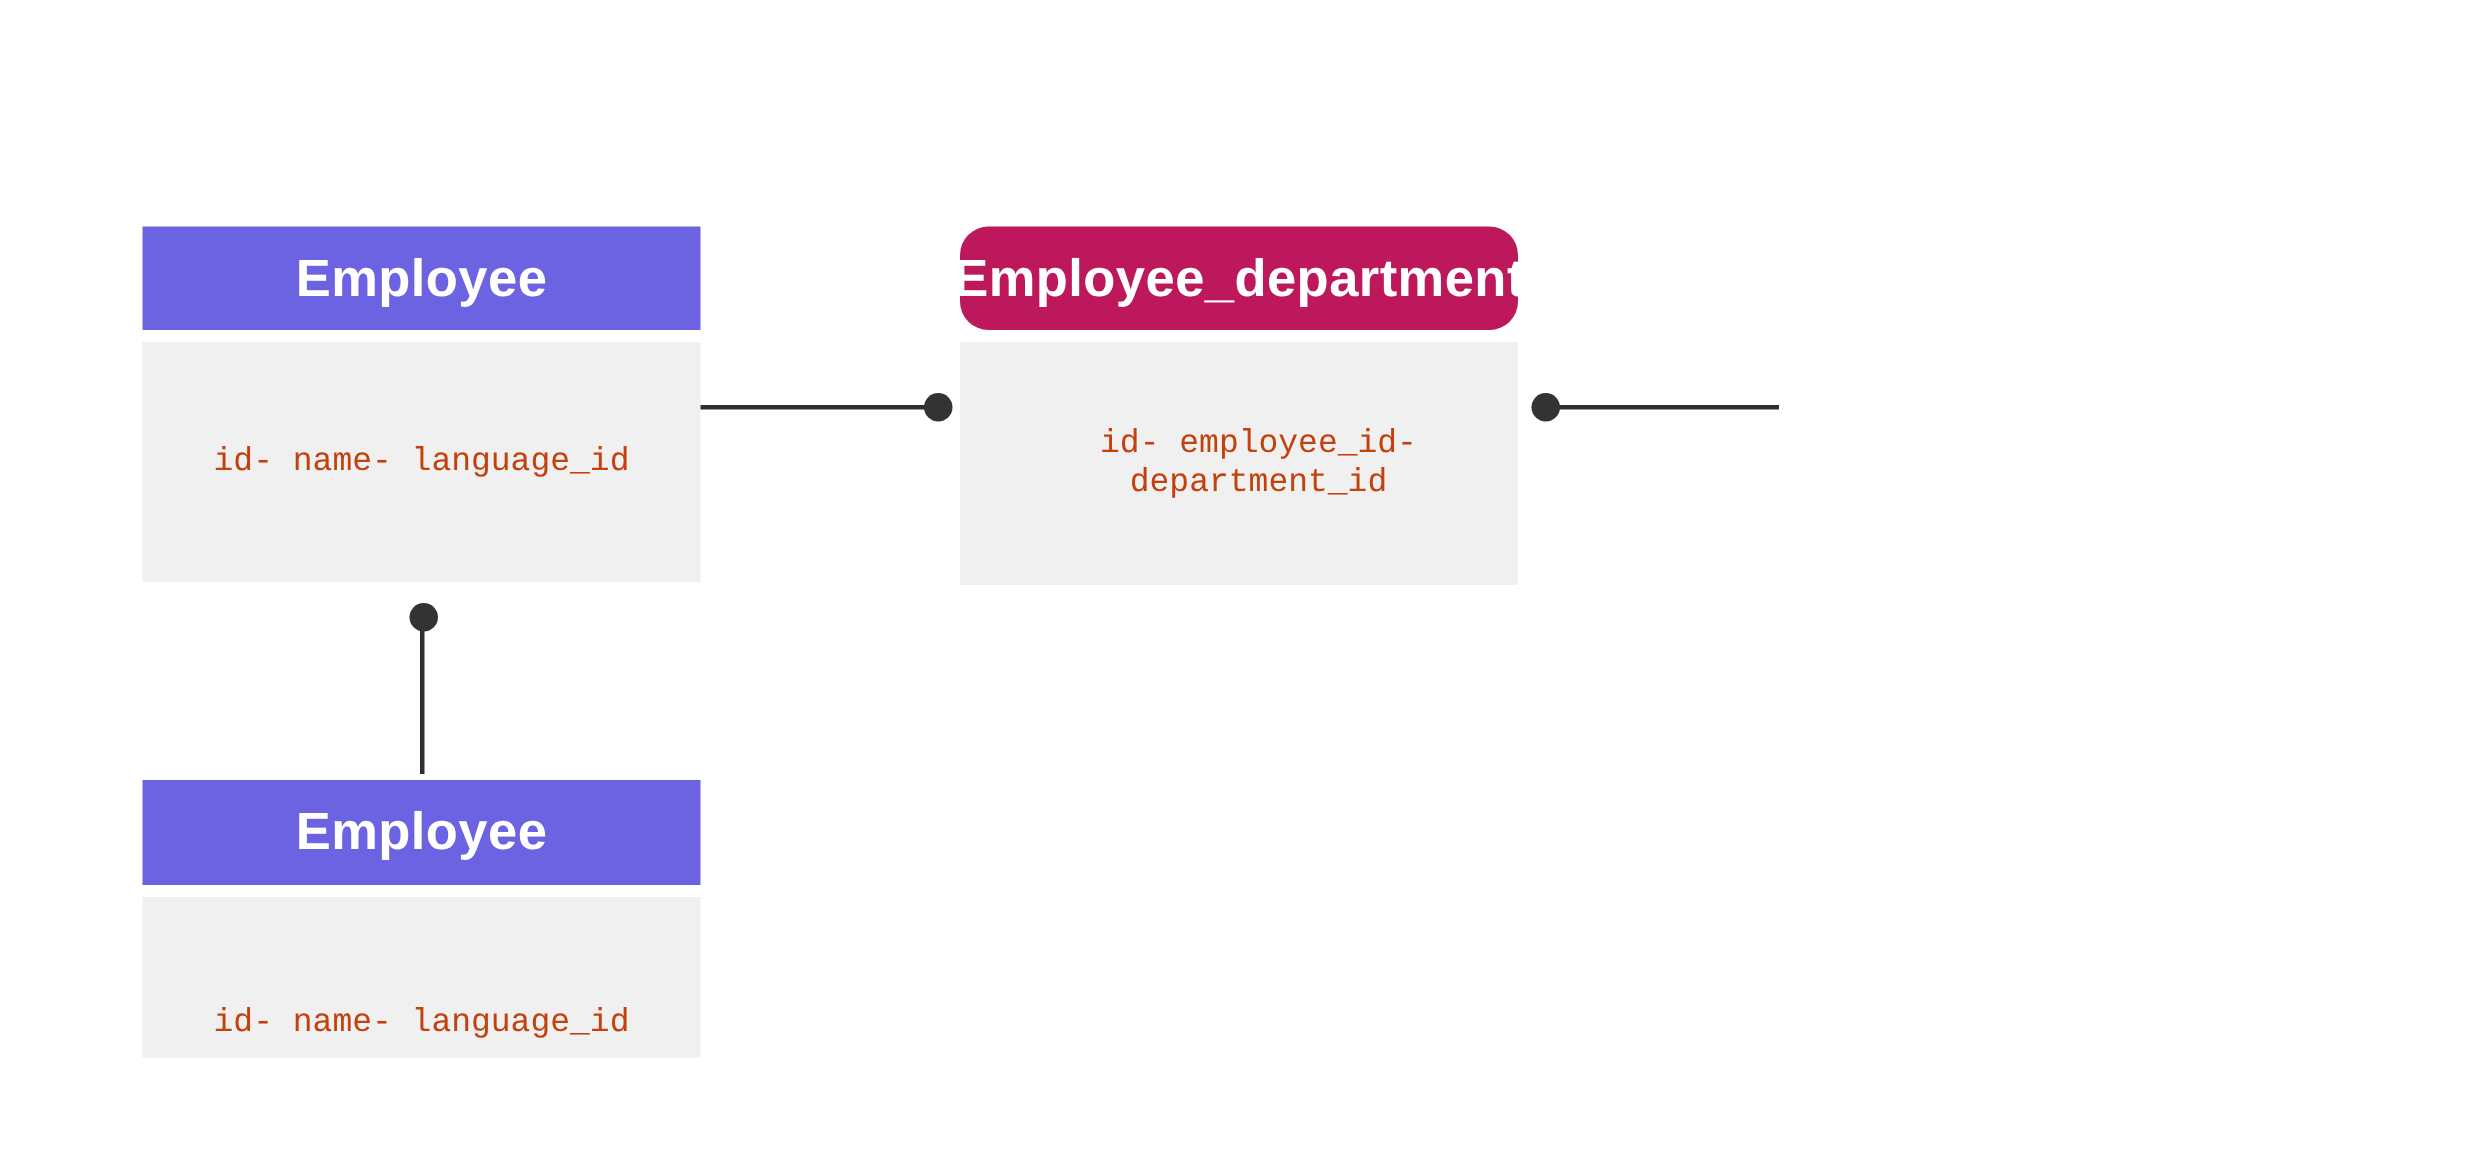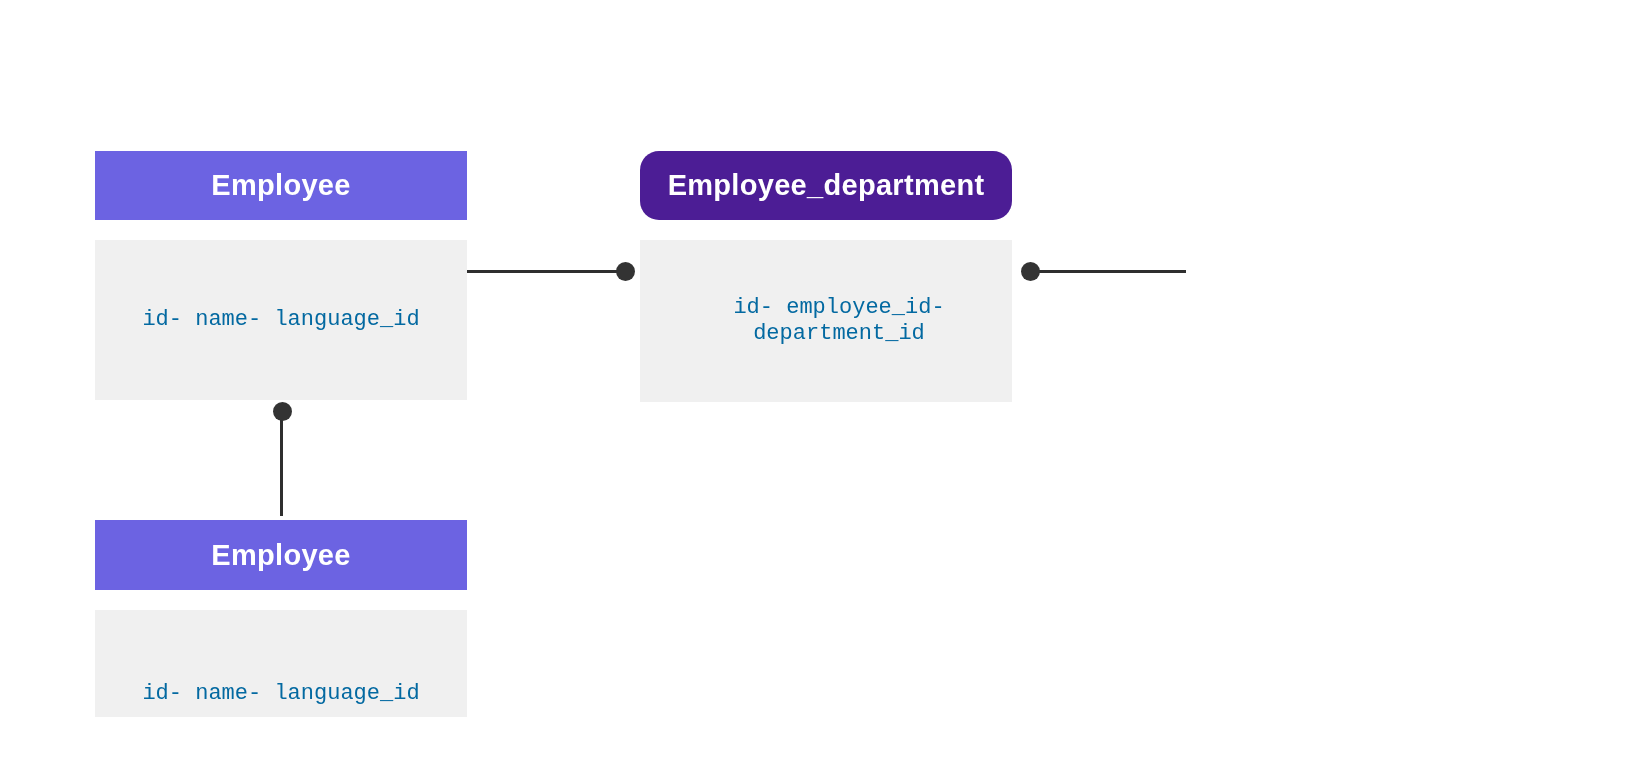--- a/index.html
+++ b/index.html
@@ -14,34 +14,34 @@
   }
 
   .entity { position: absolute; width: 372px; }
   .entity-header {
     height: 69px;
     display: flex;
     align-items: center;
     justify-content: center;
     color: #ffffff;
     font-weight: bold;
-    font-size: 29px;
+    font-size: 35px;
     letter-spacing: 0.3px;
   }
   .entity-body {
     background: #f0f0f0;
-    margin-top: 20px;
+    margin-top: 8px;
     display: flex;
     align-items: center;
     justify-content: center;
     text-align: center;
     font-family: "Liberation Mono", "DejaVu Sans Mono", monospace;
     font-size: 22px;
     line-height: 26px;
-    color: #0369a1;
+    color: #c2410c;
     padding: 0 10px;
     box-sizing: border-box;
   }
 
   #entity-employee-top   { left: 95px;  top: 151px; }
   #entity-employee-top .entity-body { height: 160px; }
 
   #entity-employee-department { left: 640px; top: 151px; }
   #entity-employee-department .entity-body { height: 162px; padding-left: 36px; }
 
@@ -84,21 +84,21 @@
   <div class="entity" id="entity-employee-top">
     <div class="entity-header" style="background-color: rgb(108, 99, 226);">
       <span>Employee</span>
     </div>
     <div class="entity-body" style="background-color: rgb(240, 240, 240);">
       <span>id- name- language_id</span>
     </div>
   </div>
 
   <div class="entity" id="entity-employee-department">
-    <div class="entity-header" style="background-color: #4c1d95; border-radius: 19px;">
+    <div class="entity-header" style="background-color: #be185d; border-radius: 19px;">
       <span>Employee_department</span>
     </div>
     <div class="entity-body" style="background-color: rgb(240, 240, 240);">
       <span>id- employee_id- department_id</span>
     </div>
   </div>
 
   <div class="entity" id="entity-department">
   </div>
 

